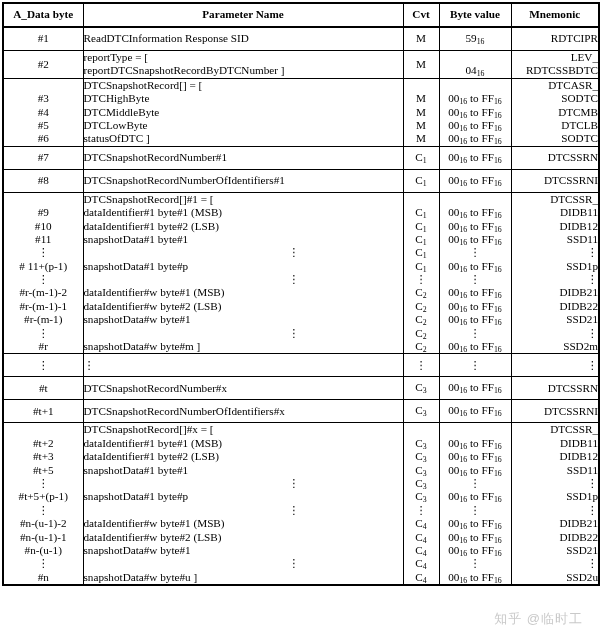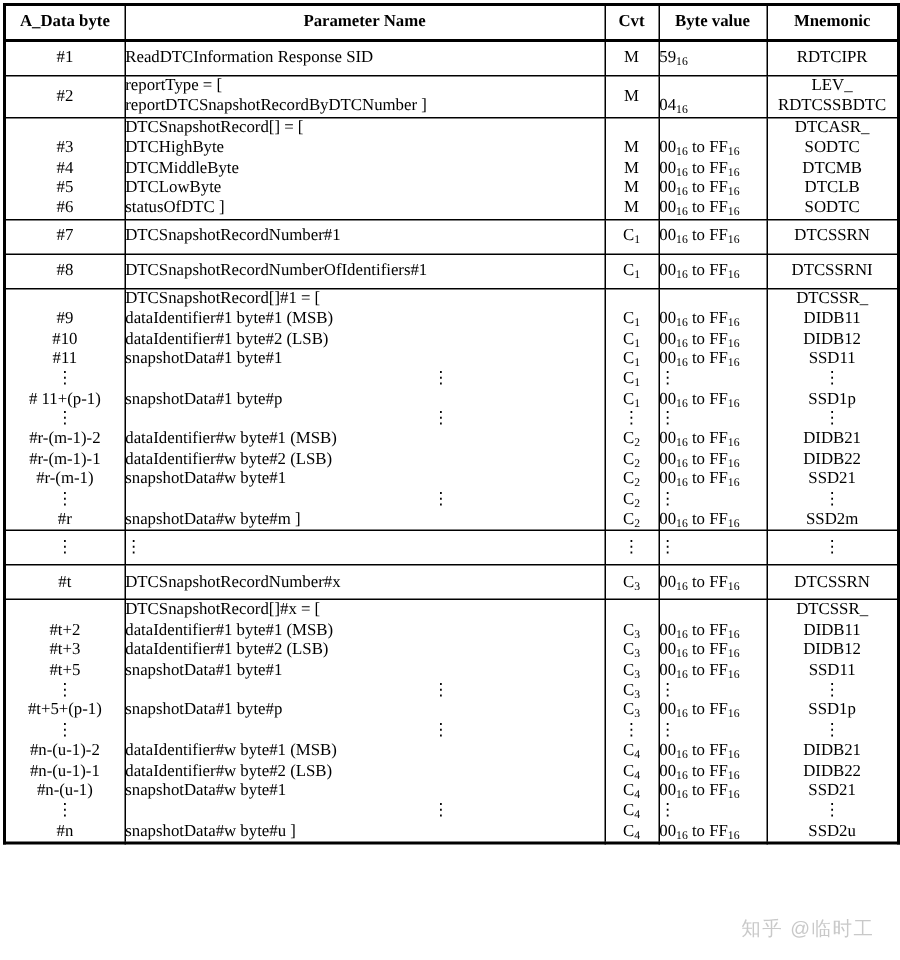--- a/index.html
+++ b/index.html
@@ -57,25 +57,26 @@
     text-align: left;
     padding: 2px 4px 2px 4px;
     margin-left: 24px;
   }
   td.cvt-col {
     text-align: center;
     padding: 2px 0;
     white-space: pre;
   }
   td.val-col {
+    text-align: center;
     padding: 2px 0;
     white-space: pre;
   }
   td.mnem-col {
-    text-align: center;
+    text-align: right;
     padding: 2px 0 2px 4px;
     white-space: pre;
   }
 
   
   .line { display: block; height: 13.4px; line-height: 13.4px; white-space: pre; }
   .line.blank { color: transparent; }
 
   .param-head { display: block; text-align: left; height: 13.4px; line-height: 13.4px; }
   .param-ind-r{ display: block; padding-right: 2px; height: 13.4px; line-height: 13.4px; white-space: pre; }
@@ -200,20 +201,29 @@
       </tr>
       <tr class="r-simple">
         <td class="byte-col">#t</td>
         <td class="param-col">
           <span class="param-head">DTCSnapshotRecordNumber#x</span>
         </td>
         <td class="cvt-col">C<span class="sub">3</span></td>
         <td class="val-col">00<span class="sub">16</span> to FF<span class="sub">16</span></td>
         <td class="mnem-col">DTCSSRN</td>
       </tr>
+      <tr class="r-simple">
+        <td class="byte-col">#t+1</td>
+        <td class="param-col">
+          <span class="param-head">DTCSnapshotRecordNumberOfIdentifiers#x</span>
+        </td>
+        <td class="cvt-col">C<span class="sub">3</span></td>
+        <td class="val-col">00<span class="sub">16</span> to FF<span class="sub">16</span></td>
+        <td class="mnem-col">DTCSSRNI</td>
+      </tr>
       <tr>
         <td class="byte-col"><span class="line blank">&nbsp;</span><span class="line">#t+2</span><span class="line">#t+3</span><span class="line">#t+5</span><span class="line">⋮</span><span class="line">#t+5+(p-1)</span><span class="line">⋮</span><span class="line">#n-(u-1)-2</span><span class="line">#n-(u-1)-1</span><span class="line">#n-(u-1)</span><span class="line">⋮</span><span class="line">#n</span></td>
         <td class="param-col">
           <span class="param-head">DTCSnapshotRecord[]#x = [</span>
           <span class="param-ind-r">dataIdentifier#1 byte#1 (MSB)</span>
           <span class="param-ind-r">dataIdentifier#1 byte#2 (LSB)</span>
           <span class="param-ind-r">snapshotData#1 byte#1</span>
           <span class="param-dots">⋮</span>
           <span class="param-ind-r">snapshotData#1 byte#p</span>
           <span class="param-dots">⋮</span>

